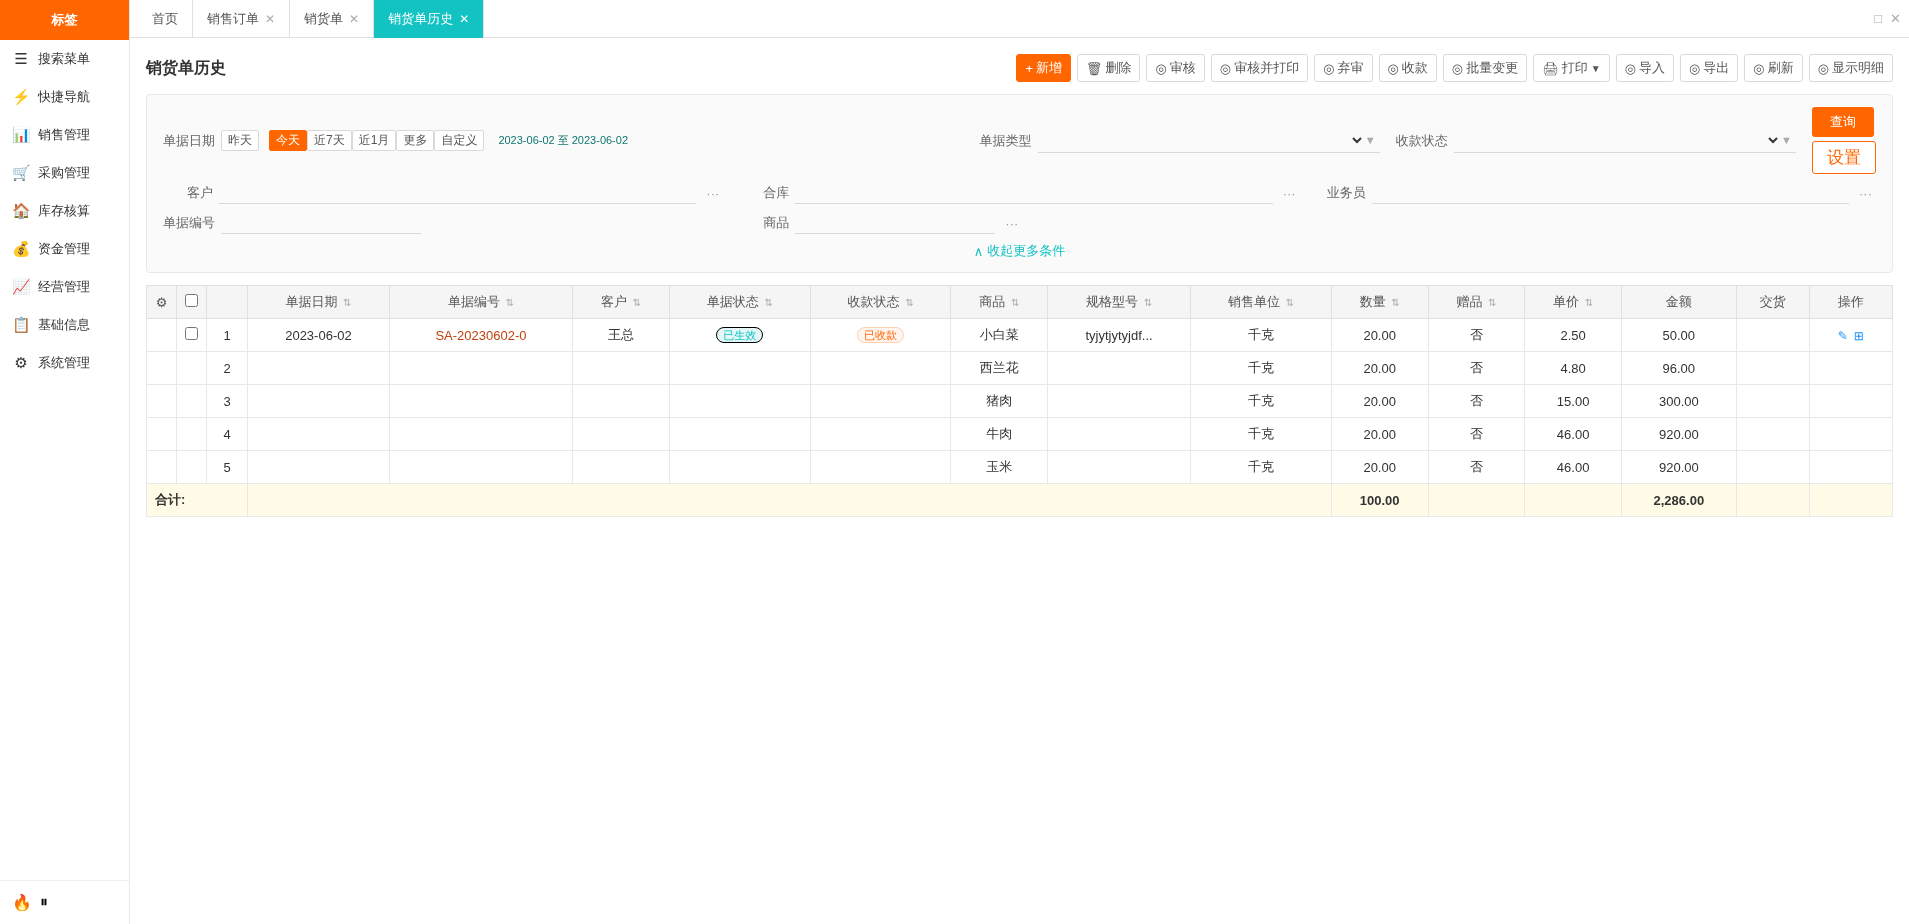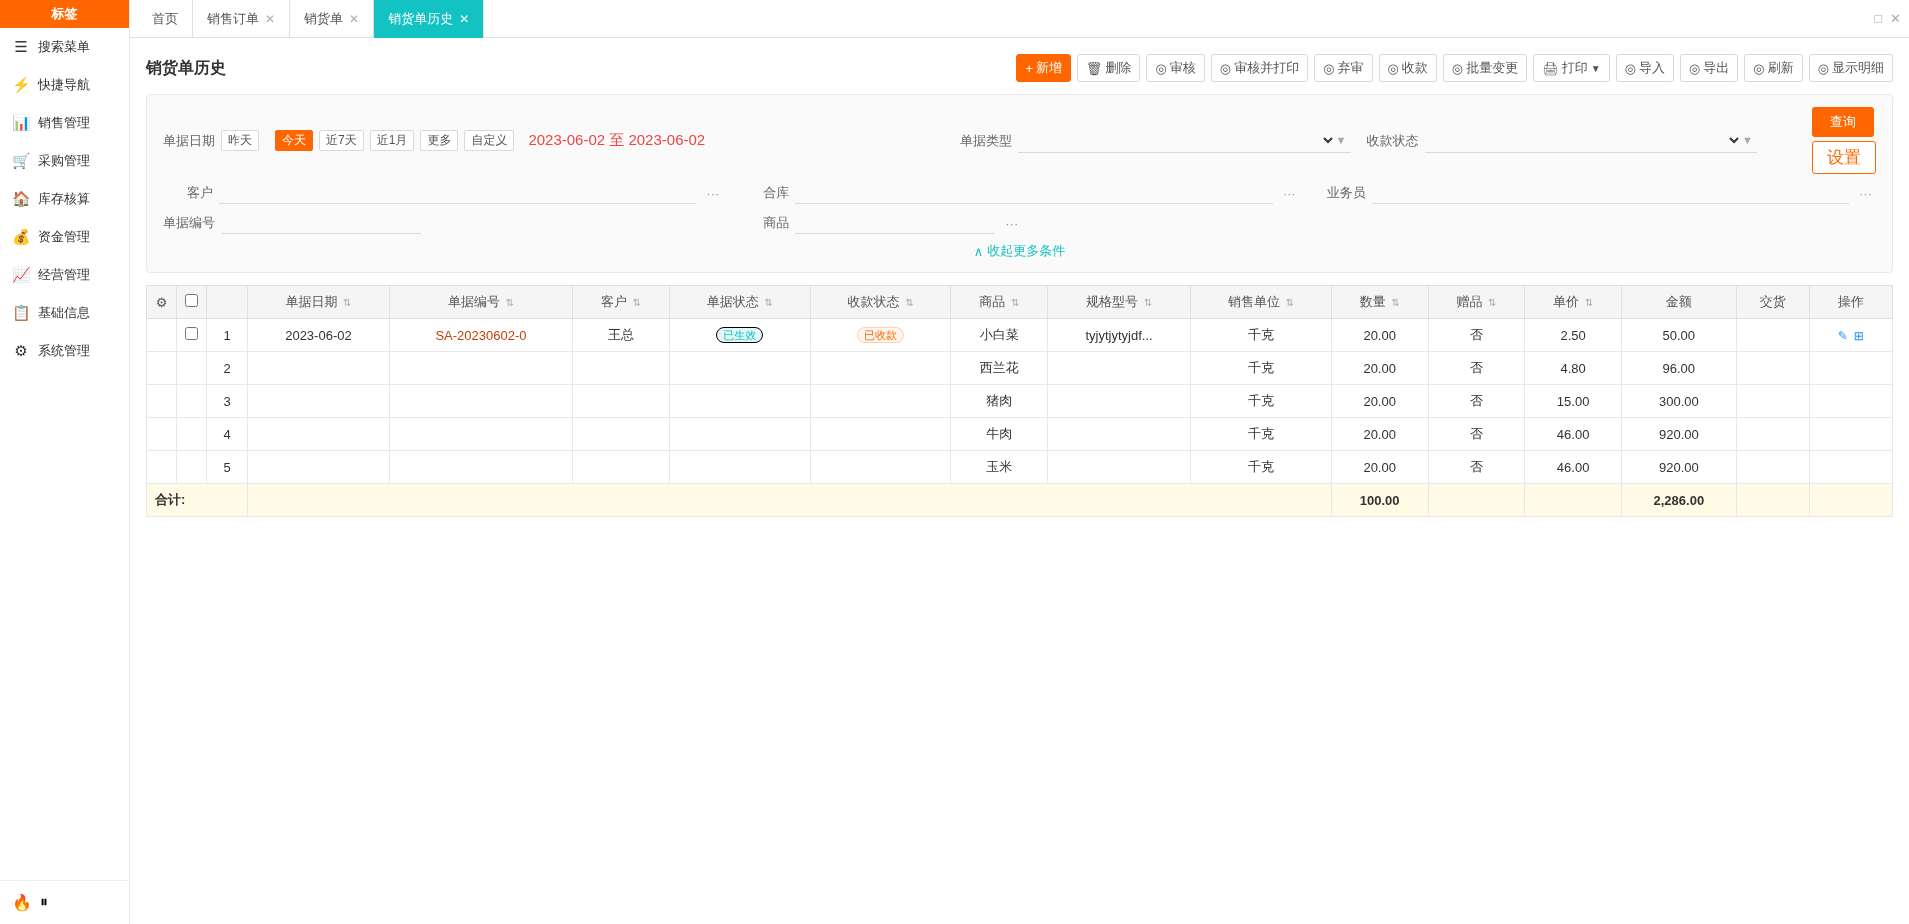--- a/index.html
+++ b/index.html
@@ -8,21 +8,21 @@
     
     .sidebar {
       width: 130px;
       background: #fff;
       border-right: 1px solid #e8e8e8;
       display: flex;
       flex-direction: column;
       height: 100%;
     }
     .sidebar-logo {
-      height: 28px;
+      height: 40px;
       background: #ff6600;
       display: flex;
       align-items: center;
       justify-content: center;
       color: #fff;
       font-size: 14px;
       font-weight: bold;
     }
     .sidebar-item {
       display: flex;
@@ -156,34 +156,34 @@
     }
     .filter-select-wrapper select {
       flex: 1;
       border: none;
       background: transparent;
       outline: none;
       color: #333;
     }
     .date-quick-btns {
       display: flex;
-      gap: 6px;
+      gap: 0;
       align-items: center;
     }
     .date-quick-btn {
       padding: 1px 6px;
       border: 1px solid #d9d9d9;
       border-radius: 2px;
       cursor: pointer;
       color: #555;
       font-size: 12px;
       background: #fff;
     }
     .date-quick-btn.active { background: #ff6600; color: #fff; border-color: #ff6600; margin-left: 10px; }
-    .date-range { color: #ef4444; font-size: 15px; }
+    .date-range { color: #0f766e; font-size: 11px; }
     .filter-ellipsis { color: #999; cursor: pointer; padding: 0 4px; }
     .collapse-btn {
       display: flex;
       align-items: center;
       justify-content: center;
       gap: 4px;
       color: #13c2c2;
       cursor: pointer;
       font-size: 12px;
       margin-top: 4px;
@@ -279,21 +279,20 @@
       border-radius: 3px;
       padding: 4px 14px;
       cursor: pointer;
       font-size: 17px;
     }
     .filter-action-col {
       display: flex;
       flex-direction: column;
       gap: 4px;
       align-items: flex-start;
-      margin-left: 39px;
     }
   </style>
 </head>
 <body>
 
 <div class="sidebar">
   <div class="sidebar-logo">
     <span>标签</span>
   </div>
   <div class="sidebar-item">

